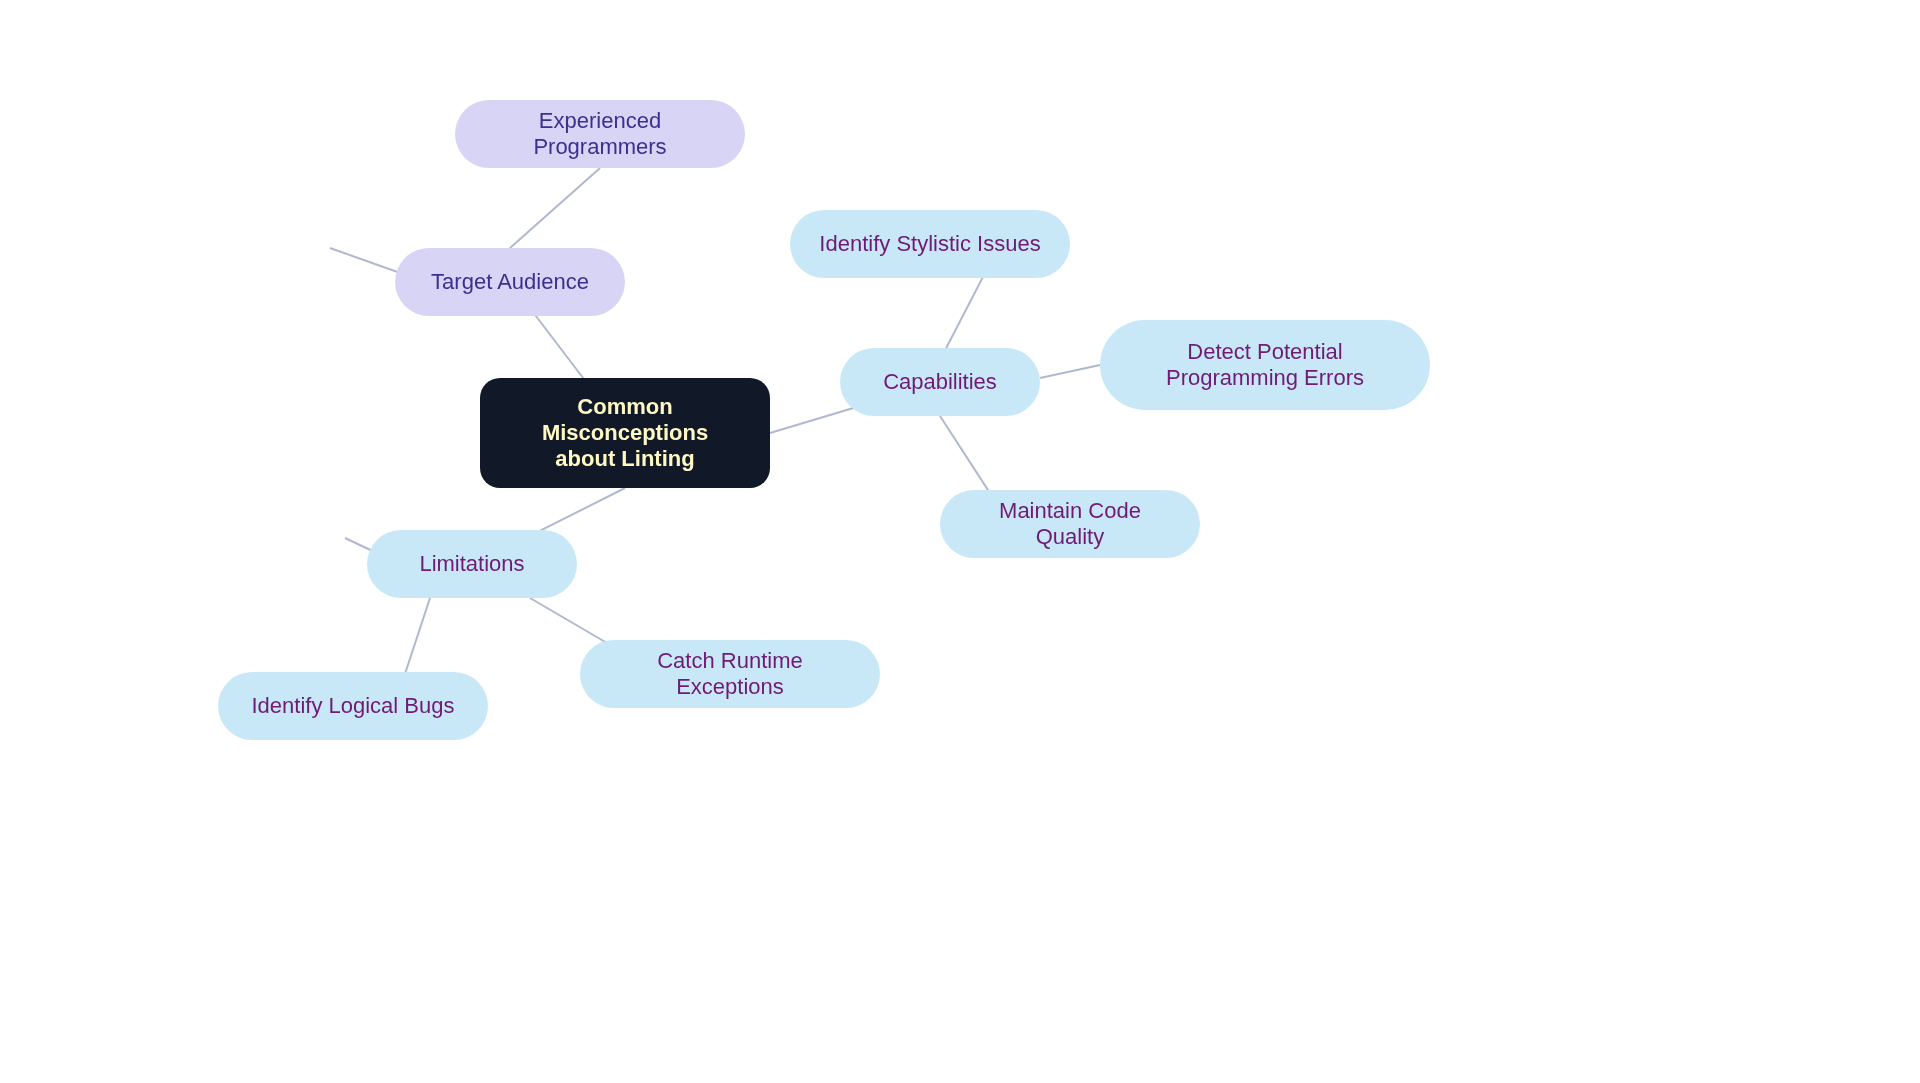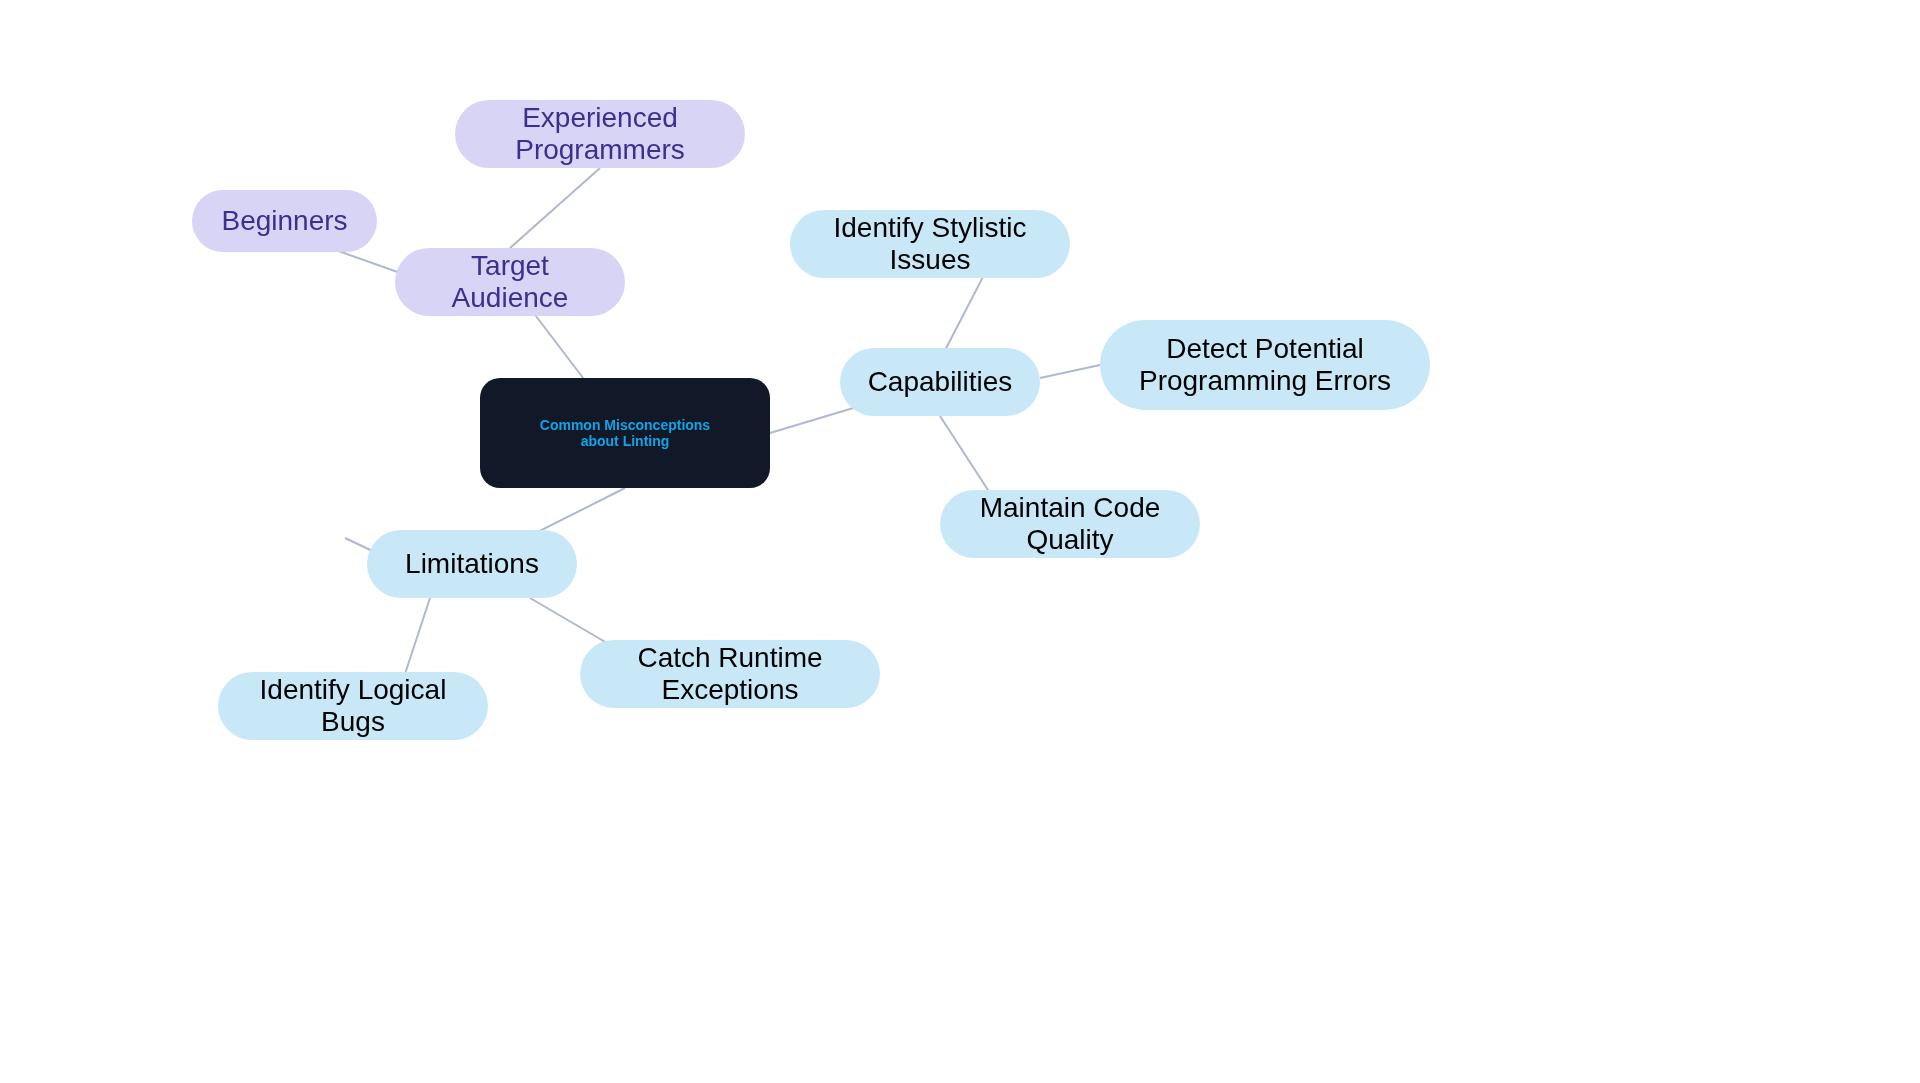--- a/index.html
+++ b/index.html
@@ -23,21 +23,21 @@
       height: 1083px;
       pointer-events: none;
     }
     .node {
       position: absolute;
       border-radius: 50px;
       display: flex;
       align-items: center;
       justify-content: center;
       text-align: center;
-      font-size: 28px;
+      font-size: 22px;
       font-weight: 500;
       padding: 16px 28px;
       cursor: default;
     }
     .node-center {
       background: #111827;
       color: #ffffff;
       font-size: 24px;
       font-weight: 600;
       width: 290px;
@@ -46,21 +46,21 @@
       left: 480px;
       top: 378px;
     }
     .node-purple {
       background: #d8d4f5;
       color: #3b2f8f;
       border: none;
     }
     .node-blue {
       background: #c8e8f8;
-      color: #000000;
+      color: #701a75;
       border: none;
     }
     
     .node-target-audience {
       left: 395px;
       top: 248px;
       width: 230px;
       height: 68px;
     }
     
@@ -157,35 +157,32 @@
     <line x1="625" y1="488" x2="490" y2="556" stroke="#b0b8d0" stroke-width="2"></line>
 
     <line x1="400" y1="564" x2="345" y2="538" stroke="#b0b8d0" stroke-width="2"></line>
 
     <line x1="430" y1="598" x2="400" y2="689" stroke="#b0b8d0" stroke-width="2"></line>
 
     <line x1="530" y1="598" x2="660" y2="674" stroke="#b0b8d0" stroke-width="2"></line>
   </svg>
 
   <div class="node node-center">
-    <span style="white-space: pre-line; color:#0ea5e9; font-size:14px; font-weight:600; text-align:center;">Common Misconceptions
+    <span style="white-space: pre-line; color:#fef9c3; font-size:22px; font-weight:600; text-align:center;">Common Misconceptions
 about Linting</span>
   </div>
 
   <div class="node node-purple node-target-audience">
     <span>Target Audience</span>
   </div>
 
   <div class="node node-purple node-experienced">
     <span>Experienced Programmers</span>
   </div>
 
-  <div class="node node-purple node-beginners">
-    <span>Beginners</span>
-  </div>
 
   <div class="node node-blue node-capabilities">
     <span>Capabilities</span>
   </div>
 
   <div class="node node-blue node-stylistic">
     <span>Identify Stylistic Issues</span>
   </div>
 
   <div class="node node-blue node-detect">

